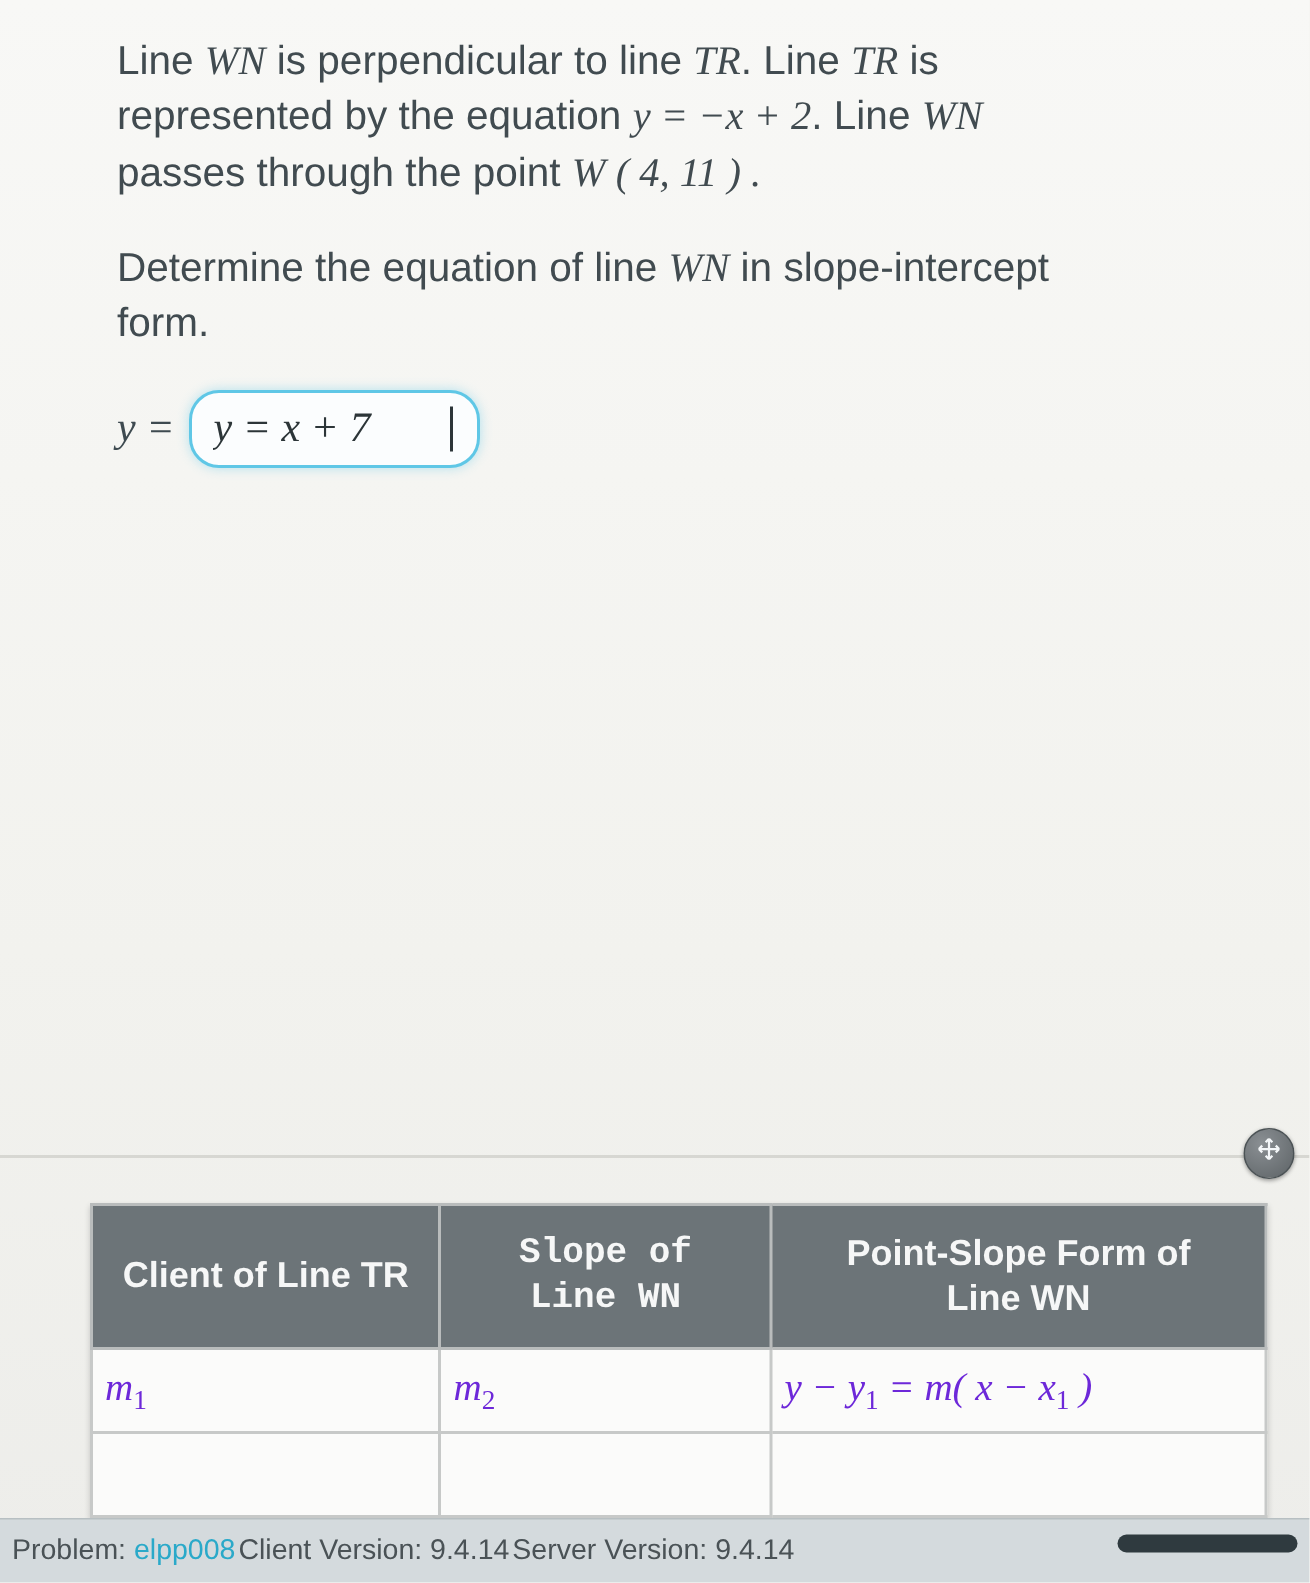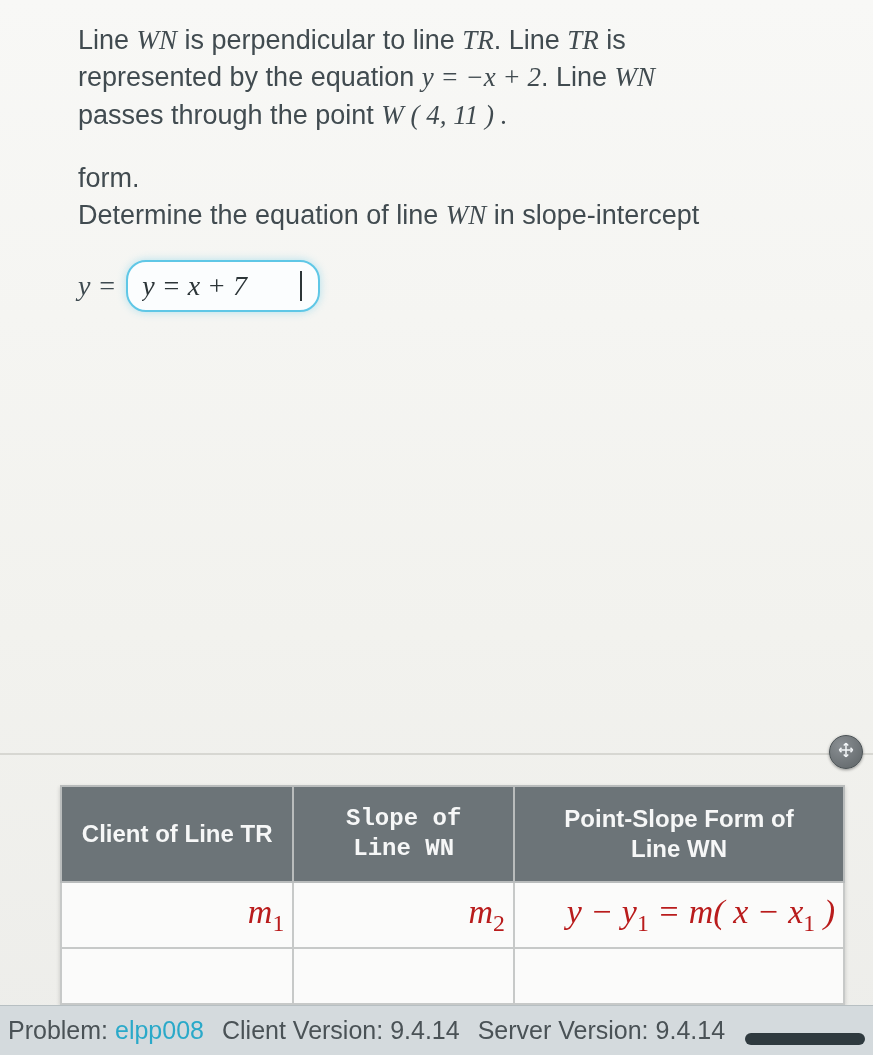--- a/index.html
+++ b/index.html
@@ -104,40 +104,40 @@
   font-weight: 700;
   font-size: 24px;
   padding: 12px 10px;
   border: 2px solid #b9bcbc;
   text-align: center;
   line-height: 1.25;
 }
 table.ref td {
   background: #fbfbfa;
   border: 2px solid #c7c9c8;
-  text-align: right;
+  text-align: left;
   padding: 10px 8px;
-  font-size: 34px;
+  font-size: 26px;
   font-style: italic;
   font-family: Georgia, 'Times New Roman', serif;
-  color: #b91c1c;
+  color: #6d28d9;
   height: 56px;
 }
 table.ref tr.blank td { height: 56px; }
 .sub { font-size: 0.7em; vertical-align: sub; font-style: normal; }
 .footer {
   margin-top: auto;
   background: #d4dadd;
   border-top: 1px solid #b7bfc2;
   padding: 10px 8px 10px 8px;
-  font-size: 25px;
+  font-size: 19px;
   color: #4a5256;
   display: flex;
-  align-items: flex-end;
-  gap: 18px;
+  align-items: flex-start;
+  gap: 2px;
 }
 .footer .problem { color: #2aa9c9; }
 .footer-right {
   margin-left: auto;
   width: 120px;
   height: 12px;
   border-radius: 6px;
   background: #2f3a3f;
 }
 </style>
@@ -153,24 +153,24 @@
       </span>
       <span class="prompt-line">
         <span>represented by the equation </span><span class="math">y = −x + 2</span><span>. Line </span><span class="ital">WN</span>
       </span>
       <span class="prompt-line">
         <span>passes through the point </span><span class="ital">W</span><span class="math"> ( 4, 11 ) .</span>
       </span>
     </div>
 
     <div class="prompt-block">
+      <span class="prompt-line">
+        <span>Determine the equation of line </span><span class="ital">WN</span><span> in slope-intercept</span>
+      </span>
       <span class="prompt-line">form.</span>
-      <span class="prompt-line">
-        <span>Determine the equation of line </span><span class="ital">WN</span><span> in slope-intercept</span>
-      </span>
     </div>
 
     <div class="answer-row">
       <span class="answer-prefix">y =</span>
       <div class="answer-input-wrap">
         <input class="answer-input" type="text" value="y = x + 7" style="">
         <span class="caret"></span>
       </div>
     </div>
   </div>

